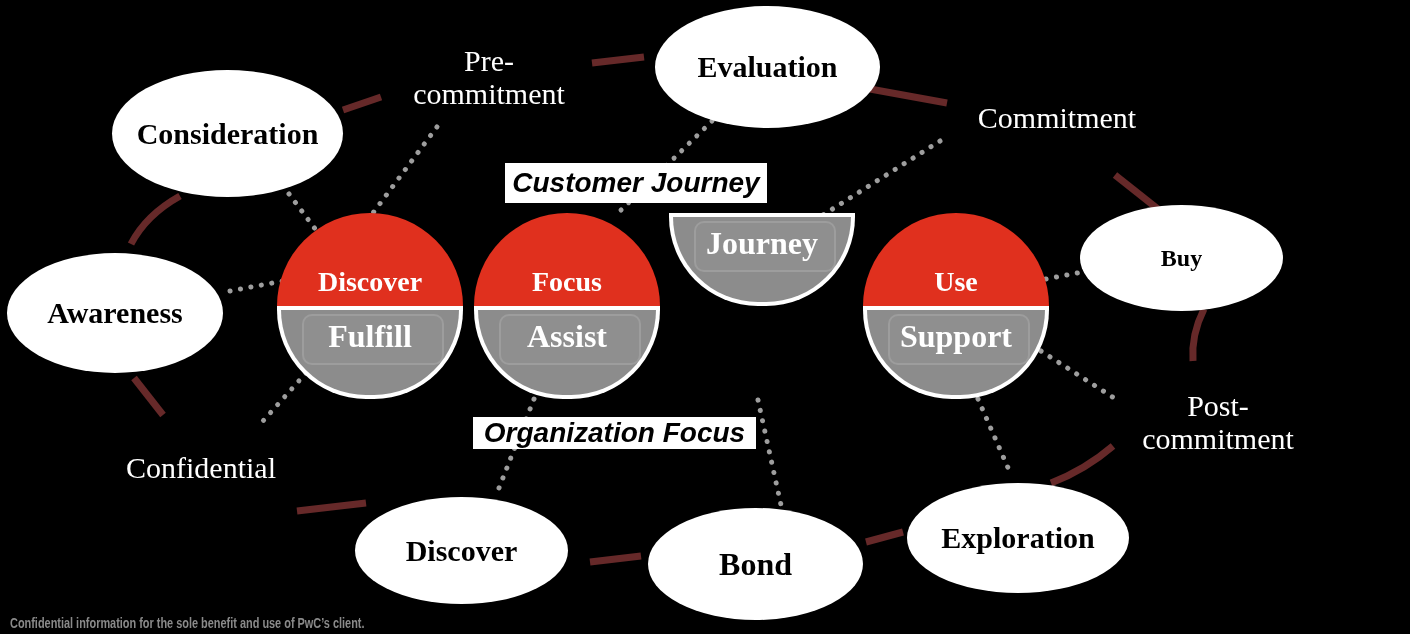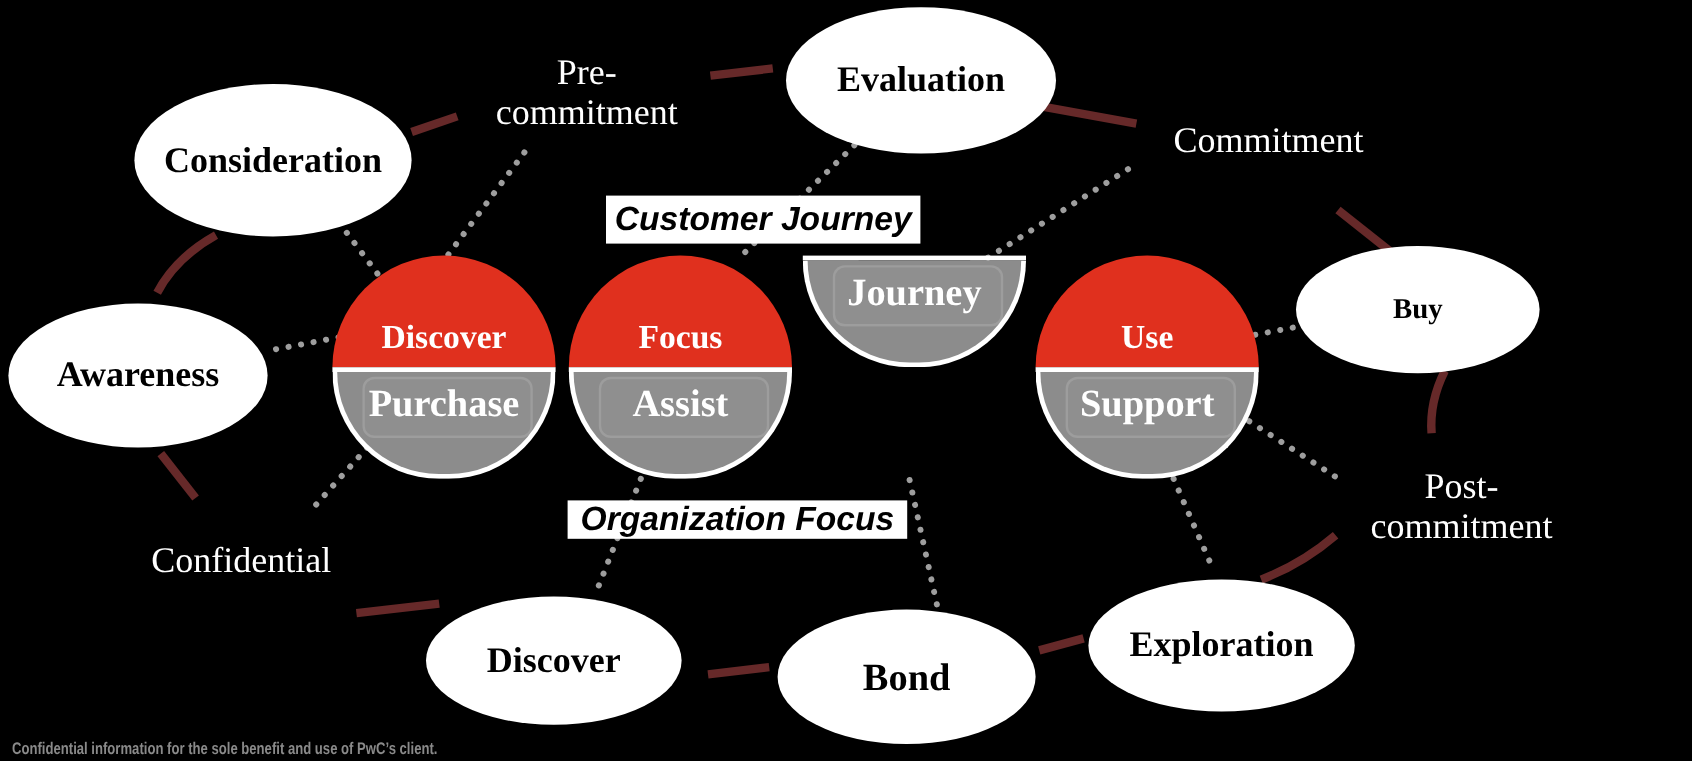--- a/index.html
+++ b/index.html
@@ -111,21 +111,21 @@
 commitment</div>
   <div class="phase" id="ph-exploration">Confidential</div>
 
   <div class="jcircle" id="jc-0">
     <div class="jc-top">
         <span>Discover</span>
       </div>
     <div class="jc-gap"></div>
     <div class="jc-bottom">
         <div class="jc-rect"></div>
-        <span>Purchase</span>
+        <span>Fulfill</span>
       </div>
   </div>
   <div class="jcircle" id="jc-1">
     <div class="jc-top">
         <span>Focus</span>
       </div>
     <div class="jc-gap"></div>
     <div class="jc-bottom">
         <div class="jc-rect"></div>
         <span>Assist</span>

